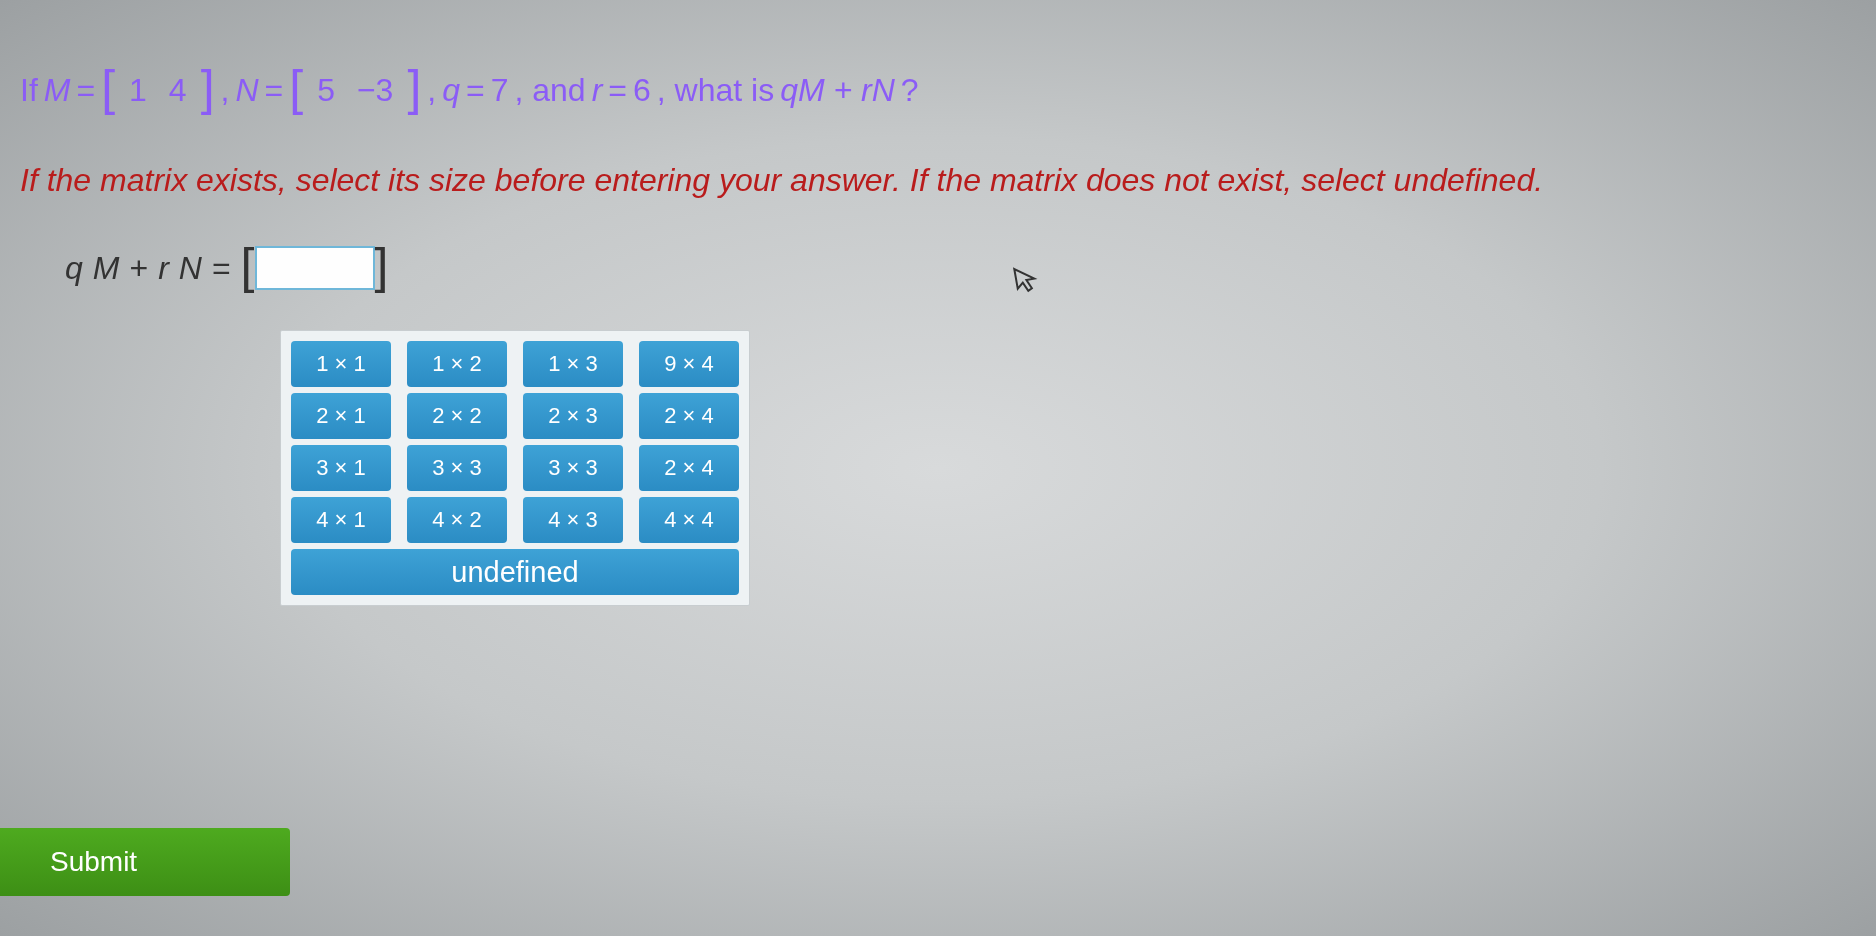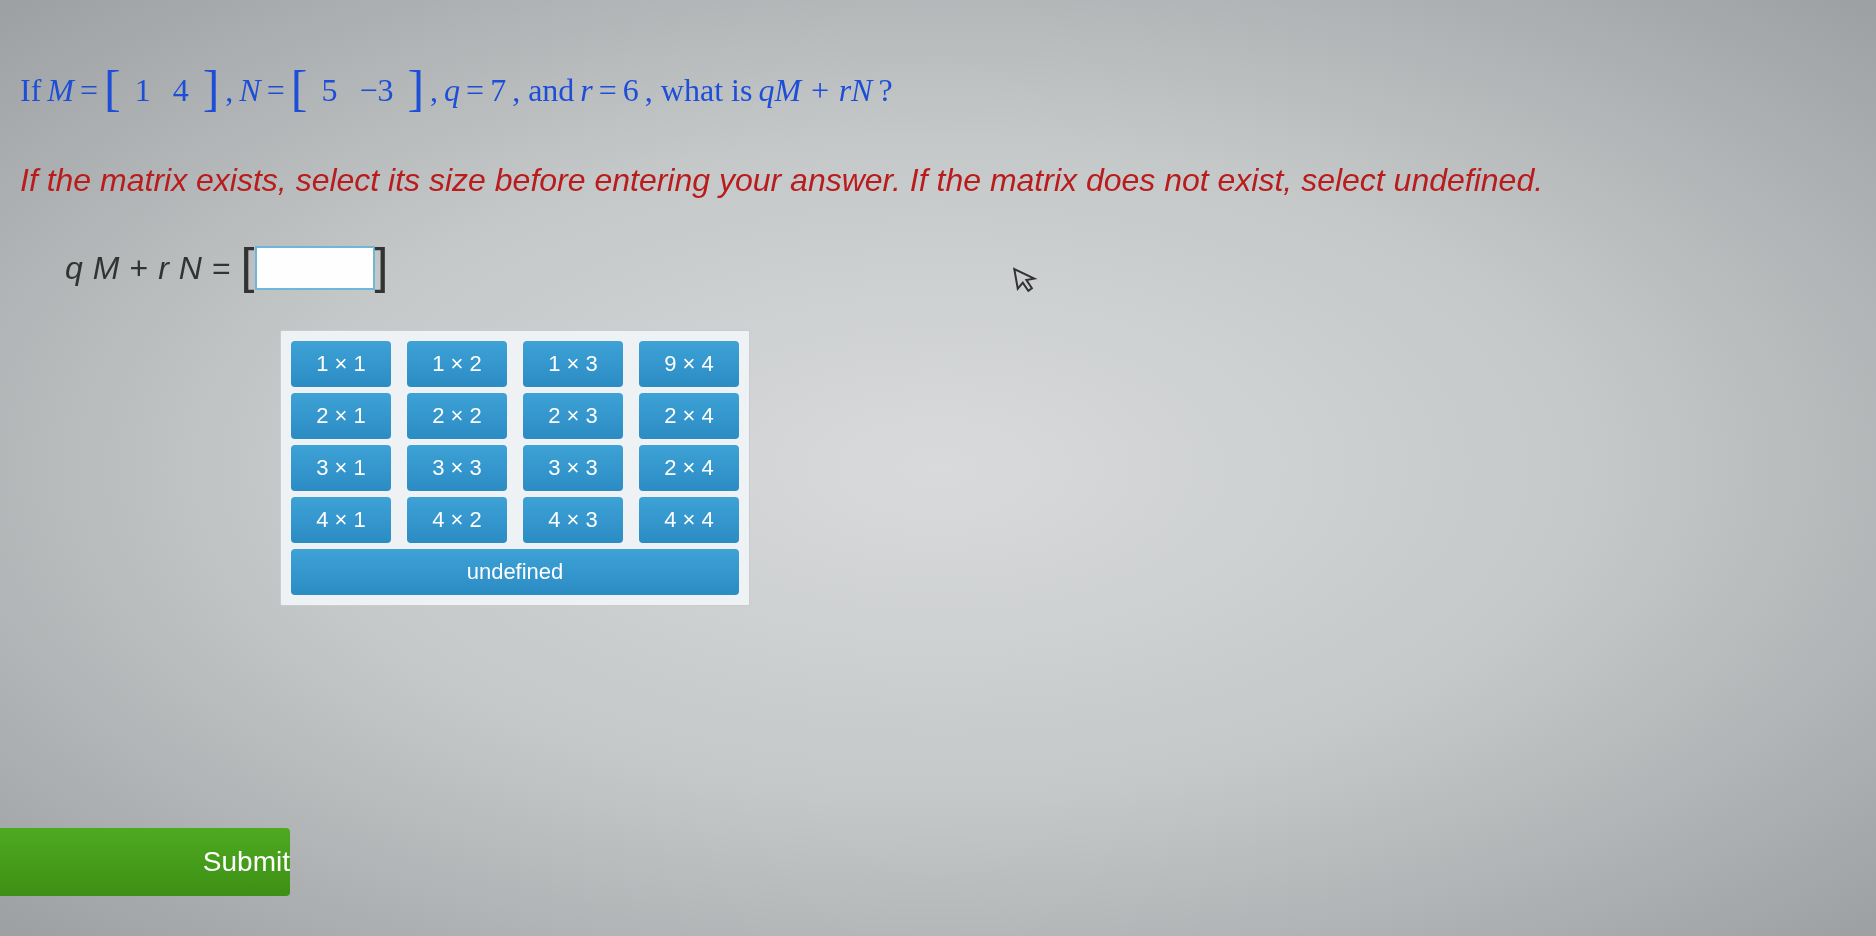--- a/index.html
+++ b/index.html
@@ -7,27 +7,26 @@
     width: 1876px;
     height: 936px;
     background: radial-gradient(ellipse at center, #d8dadb 0%, #c5c8c9 50%, #9ca0a2 100%);
     font-family: "Segoe UI", Verdana, sans-serif;
     color: #333;
     padding: 70px 20px 20px 20px;
     position: relative;
   }
   .question-line {
     font-size: 32px;
-    color: #1d4ed8;
+    color: #8b5cf6;
     margin-bottom: 45px;
     display: flex;
     align-items: center;
     flex-wrap: wrap;
     gap: 6px;
-    font-family: Liberation Serif, serif;
   }
   .question-line .var { font-style: italic; }
   .bracket {
     font-size: 50px;
     font-weight: 300;
     line-height: 0.8;
     position: relative;
     top: -2px;
   }
   .mnum { padding: 0 8px; }
@@ -85,36 +84,36 @@
     cursor: pointer;
     text-align: center;
   }
   .undef-btn {
     width: 100%;
     background: linear-gradient(#3ea2d6, #2b8cc4);
     color: #fff;
     border: none;
     border-radius: 4px;
     height: 46px;
-    font-size: 22px;
+    font-size: 29px;
     font-family: inherit;
     cursor: pointer;
   }
   .submit-btn {
     position: absolute;
     left: 0;
     bottom: 40px;
     width: 290px;
     height: 68px;
     background: linear-gradient(#4eaa1f, #3d8f15);
     color: #fff;
     border: none;
     font-size: 28px;
     font-family: inherit;
-    text-align: right;
+    text-align: left;
     padding-left: 50px;
     border-radius: 0 4px 4px 0;
     cursor: pointer;
   }
   .cursor-pointer {
     position: absolute;
     top: 265px;
     left: 1015px;
     font-size: 28px;
     color: #333;

